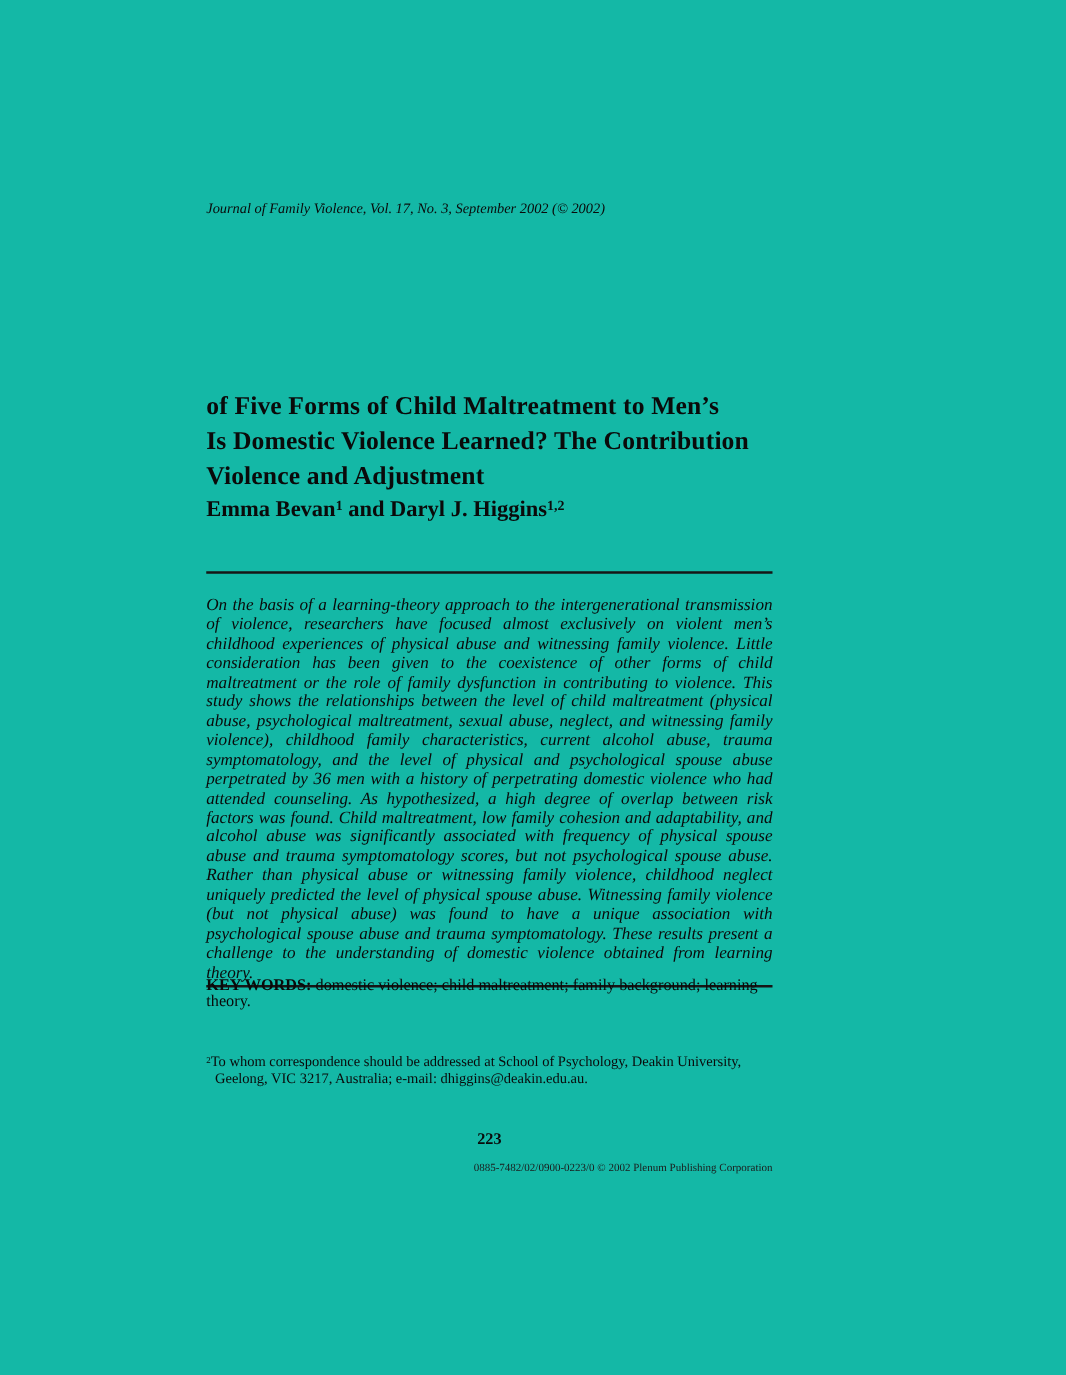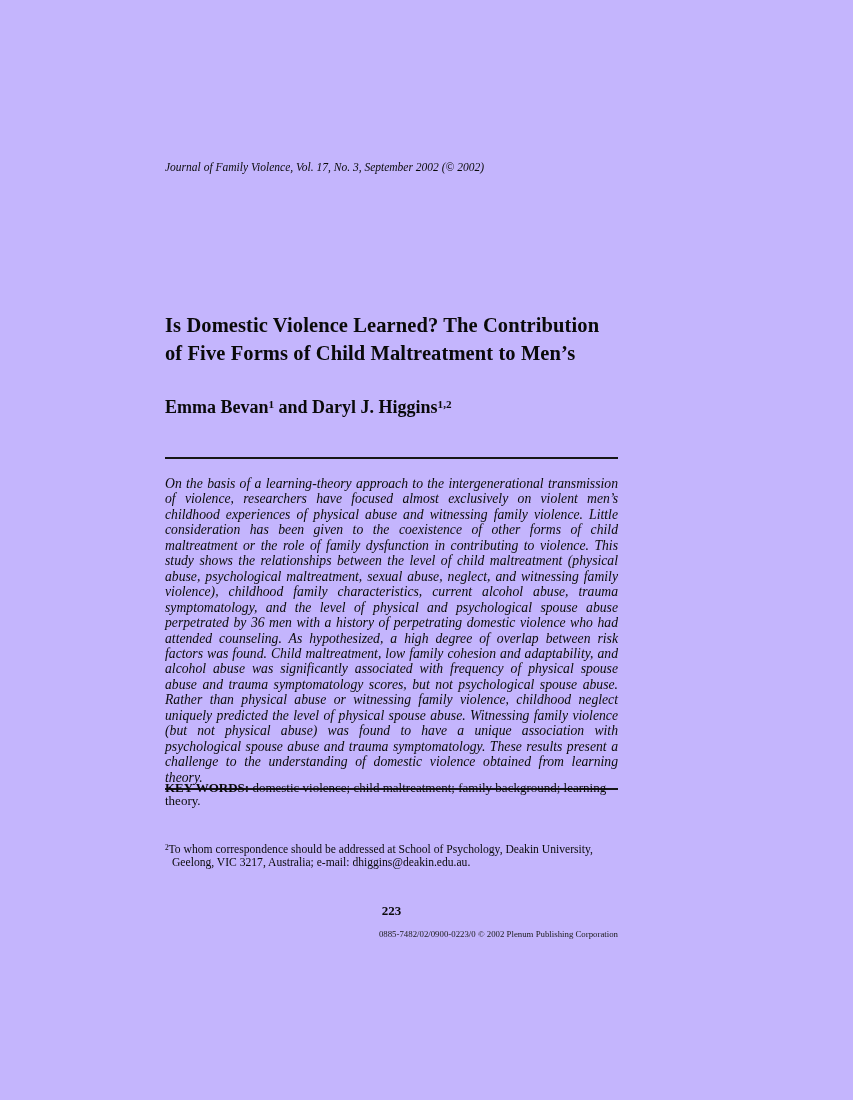--- a/index.html
+++ b/index.html
@@ -4,21 +4,21 @@
 <style>
   html, body {
     margin: 0;
     padding: 0;
     background: #fefefb;
   }
   .page {
     position: relative;
     width: 853px;
     height: 1100px;
-    background: #c4b5fd;
+    background: #14b8a6;
     overflow: hidden;
     font-family: "Liberation Serif", "DejaVu Serif", serif;
     color: #0a0a0a;
     box-sizing: border-box;
   }
   .column {
     position: absolute;
     left: 165px;
     width: 453px;
   }
@@ -92,22 +92,23 @@
   }
 </style>
 </head>
 <body>
 
 <div class="page">
 
   <div class="column running-head">Journal of Family Violence, Vol. 17, No. 3, September 2002 (© 2002)</div>
 
   <h1 class="column article-title">
+      <div>of Five Forms of Child Maltreatment to Men’s</div>
       <div>Is Domestic Violence Learned? The Contribution</div>
-      <div>of Five Forms of Child Maltreatment to Men’s</div>
+      <div>Violence and Adjustment</div>
     </h1>
 
   <div class="column authors">Emma Bevan<sup>1</sup> and Daryl J. Higgins<sup>1,2</sup></div>
 
   <div class="column abstract">
     <div class="abstract-text">On the basis of a learning-theory approach to the intergenerational transmission of violence, researchers have focused almost exclusively on violent men’s childhood experiences of physical abuse and witnessing family violence. Little consideration has been given to the coexistence of other forms of child maltreatment or the role of family dysfunction in contributing to violence. This study shows the relationships between the level of child maltreatment (physical abuse, psychological maltreatment, sexual abuse, neglect, and witnessing family violence), childhood family characteristics, current alcohol abuse, trauma symptomatology, and the level of physical and psychological spouse abuse perpetrated by 36 men with a history of perpetrating domestic violence who had attended counseling. As hypothesized, a high degree of overlap between risk factors was found. Child maltreatment, low family cohesion and adaptability, and alcohol abuse was significantly associated with frequency of physical spouse abuse and trauma symptomatology scores, but not psychological spouse abuse. Rather than physical abuse or witnessing family violence, childhood neglect uniquely predicted the level of physical spouse abuse. Witnessing family violence (but not physical abuse) was found to have a unique association with psychological spouse abuse and trauma symptomatology. These results present a challenge to the understanding of domestic violence obtained from learning theory.</div>
   </div>
 
   <div class="column keywords">
     <span class="kw-label">KEY WORDS:</span>

